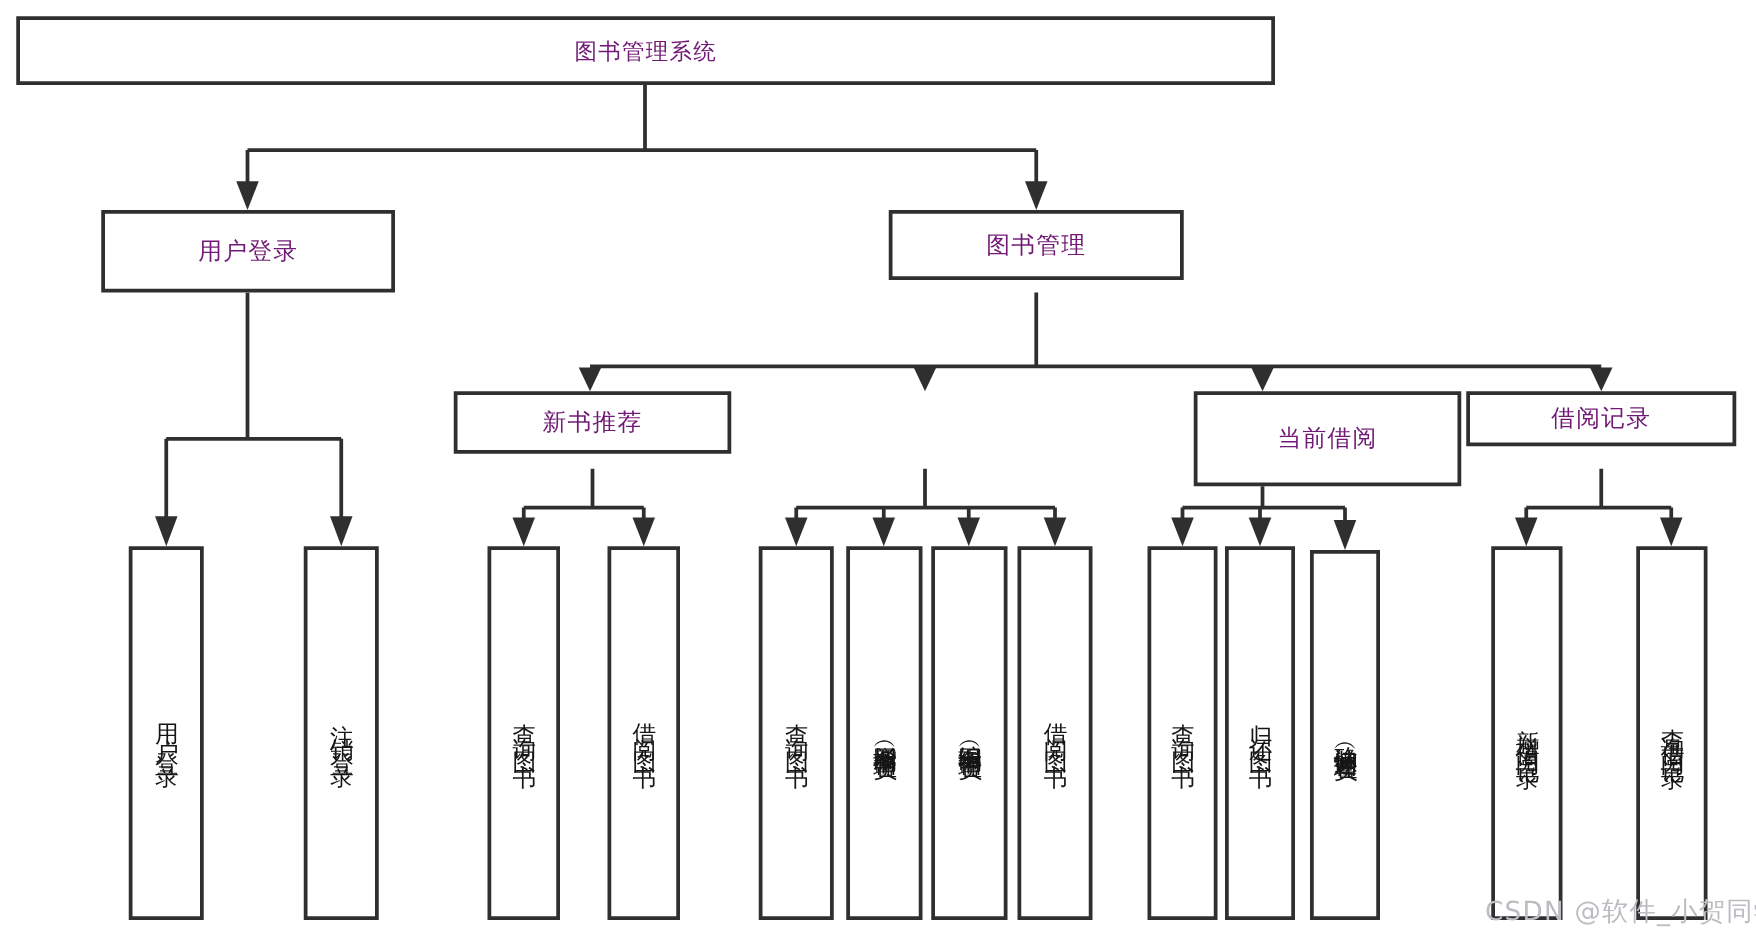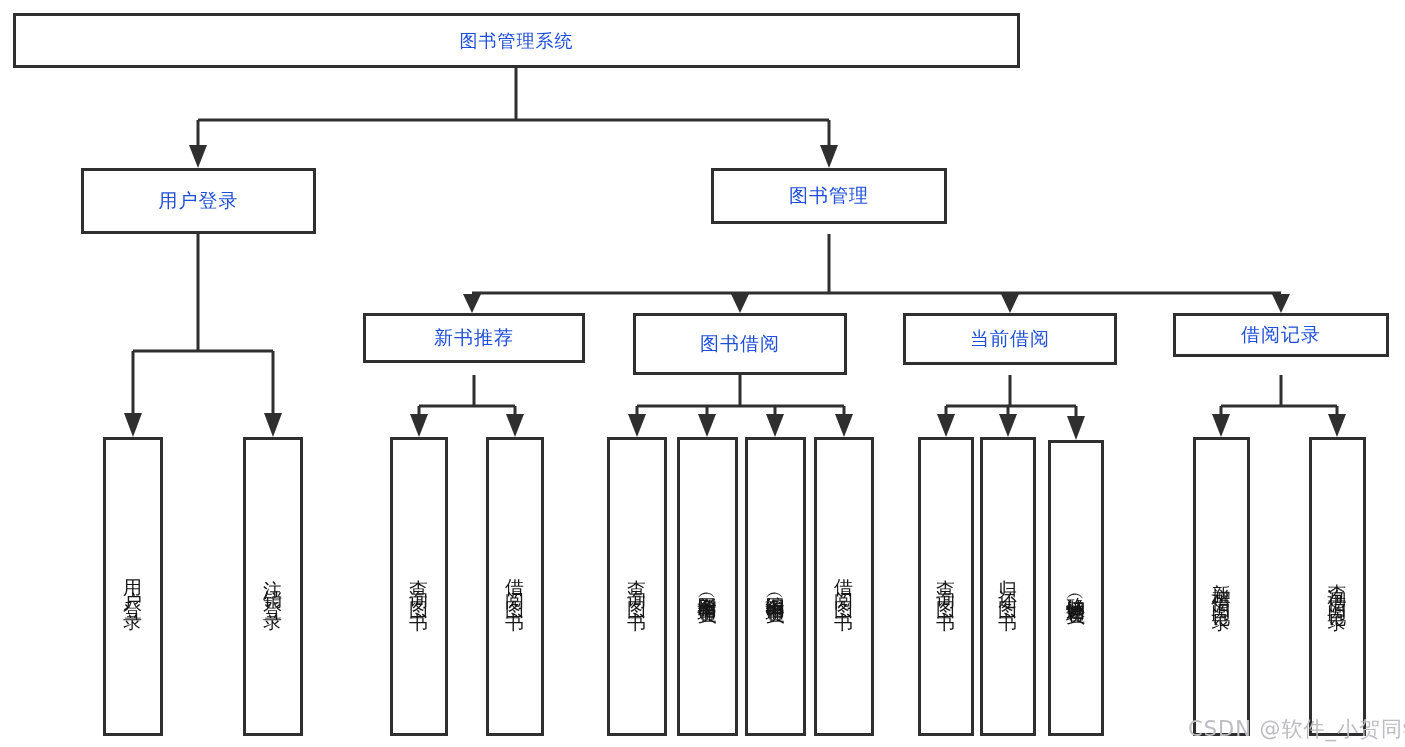--- a/index.html
+++ b/index.html
@@ -4,21 +4,21 @@
 <style>
   html,body{margin:0;padding:0;background:#ffffff;}
   body{font-family:"DejaVu Sans",sans-serif;}
   .canvas{
     position:relative;width:1405px;height:747px;background:#ffffff;overflow:hidden;
   }
   .connectors{position:absolute;left:0;top:0;z-index:1;}
   .node{
     position:absolute;z-index:2;background:#ffffff;border:3px solid #2f2f2f;
     display:flex;align-items:center;justify-content:center;
-    color:#1d4ed8;box-sizing:border-box;
+    color:#701a75;box-sizing:border-box;
   }
   .h-node{font-size:19px;letter-spacing:1px;}
   .root-node{left:13px;top:13px;width:1007px;height:55px;font-size:18px;}
   .leaf{
     position:absolute;z-index:2;top:437px;height:299px;background:#ffffff;
     border:3px solid #2f2f2f;display:flex;align-items:center;justify-content:center;
     box-sizing:border-box;color:#161616;
   }
   .leaf .v-label{
     writing-mode:vertical-rl;text-orientation:mixed;
@@ -113,24 +113,21 @@
   <div class="node h-node" style="left:81px;top:168px;width:235px;height:66px;">
     <span>用户登录</span>
   </div>
   <div class="node h-node" style="left:711px;top:168px;width:236px;height:56px;">
     <span>图书管理</span>
   </div>
 
   <div class="node h-node" style="left:363px;top:313px;width:222px;height:50px;">
     <span>新书推荐</span>
   </div>
-  <div class="node h-node" style="left:633px;top:313px;width:214px;height:62px;">
-    <span>图书借阅</span>
-  </div>
-  <div class="node h-node" style="left:903px;top:313px;width:214px;height:52px;text-align:center;">
+  <div class="node h-node" style="left:955px;top:313px;width:214px;height:76px;text-align:center;">
     <span>当前借阅</span>
   </div>
   <div class="node h-node" style="left:1173px;top:313px;width:216px;height:44px;">
     <span>借阅记录</span>
   </div>
 
   <div class="leaf" style="left:103px;width:60px;">
     <span class="v-label ls-wide">用户登录</span>
   </div>
   <div class="leaf" style="left:243px;width:60px;">

